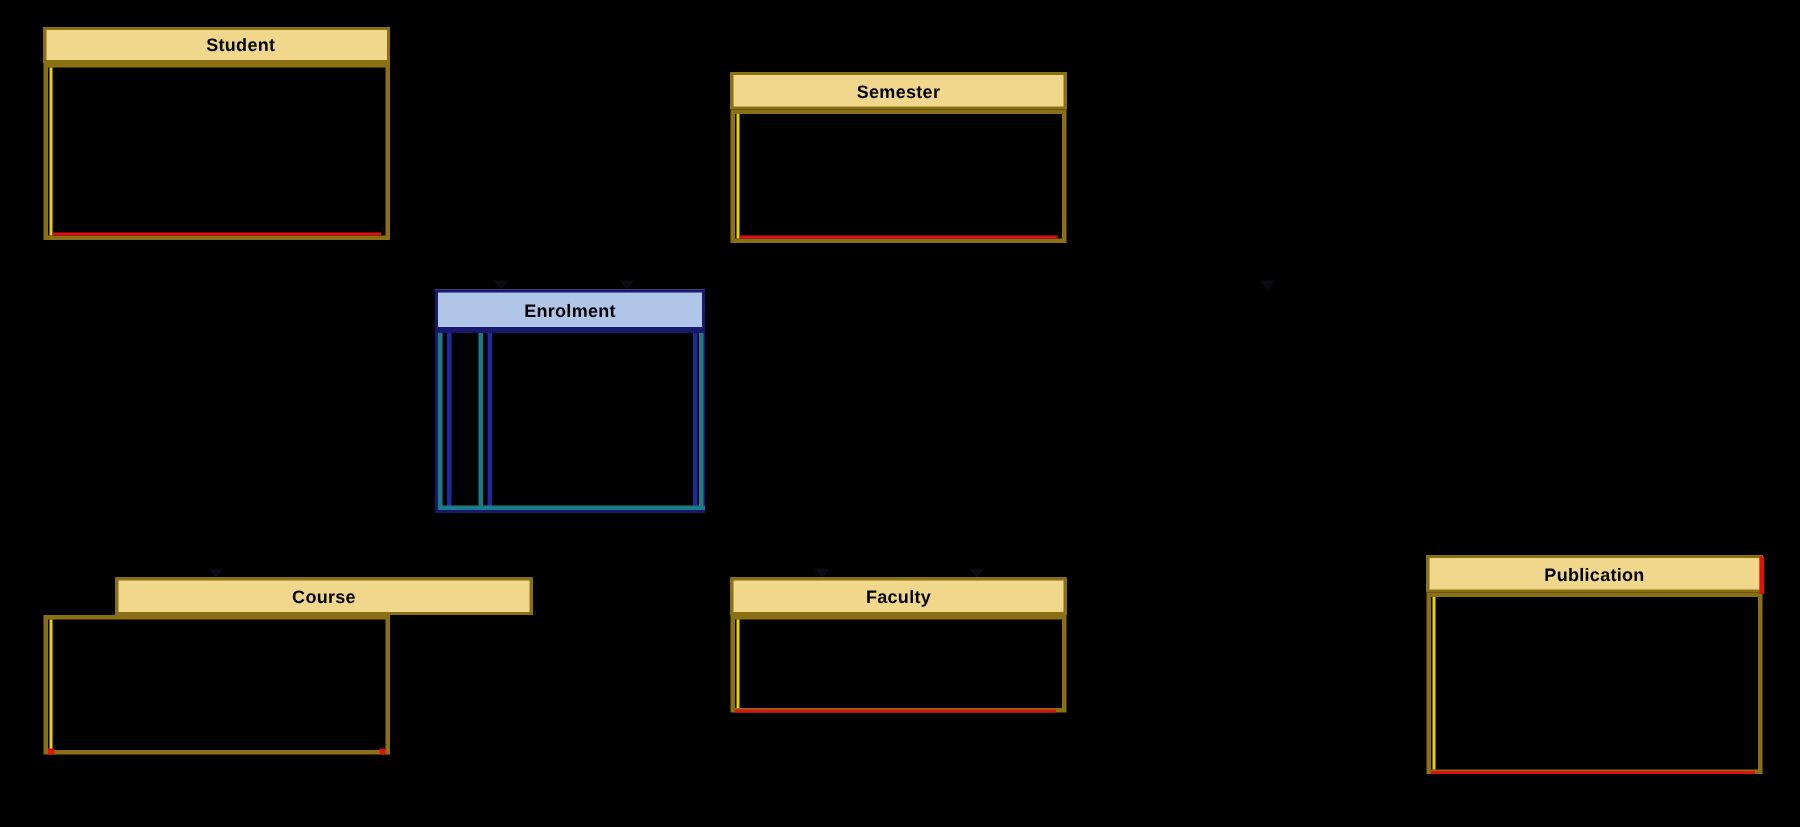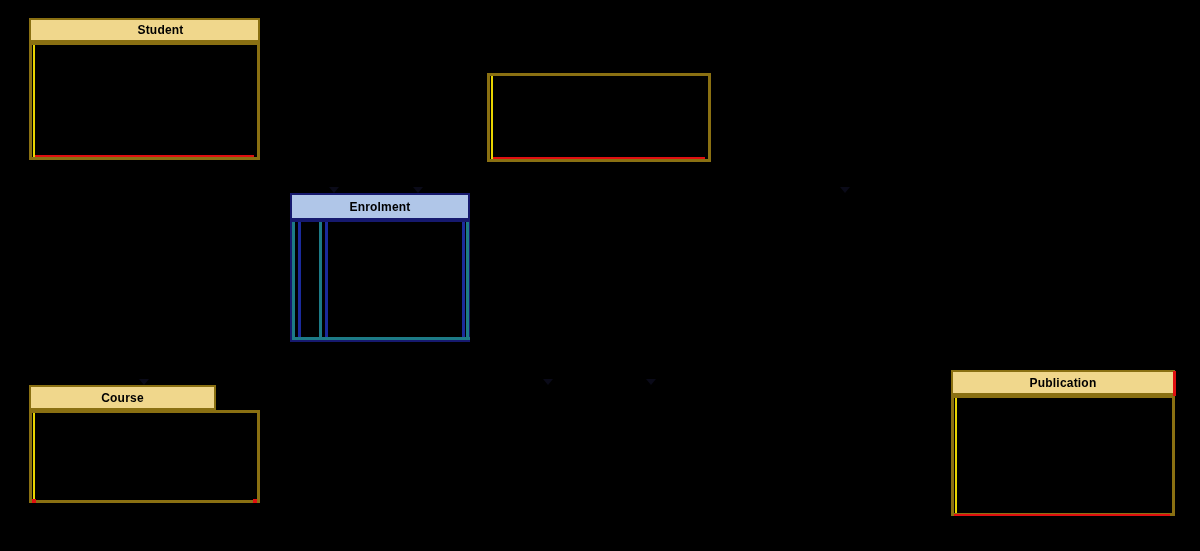--- a/index.html
+++ b/index.html
@@ -152,20 +152,23 @@
     <div class="entity-header" style="width:231px; height:24px;padding-left:32px;">
       <span>Student</span>
     </div>
     <div class="entity-body" style="top:24px; width:231px; height:118px;">
       <div class="accent-left-yellow" style="left:1px; top:0px; height:112px;"></div>
       <div class="accent-bottom-red" style="left:3px; bottom:0px; width:219px;"></div>
     </div>
   </div>
 
   <div class="entity tan" style="left:487px; top:48px; width:224px; height:114px;">
+    <div class="entity-header" style="width:224px; height:25px;">
+      <span>Semester</span>
+    </div>
     <div class="entity-body" style="top:25px; width:224px; height:89px;">
       <div class="accent-left-yellow" style="left:1px; top:0px; height:83px;"></div>
       <div class="accent-bottom-red" style="left:3px; bottom:0px; width:212px;"></div>
     </div>
   </div>
 
   <div class="entity blue" style="left:290px; top:193px; width:164px; height:149px;">
     <div class="entity-header" style="width:180px; height:27px;">
       <span>Enrolment</span>
     </div>
@@ -175,30 +178,39 @@
       <div class="stripe-teal" style="left:27px; top:0px; height:116px;"></div>
       <div class="stripe-navy" style="left:33px; top:0px; height:116px;"></div>
       <div class="stripe-navy" style="left:170px; top:0px; height:116px;"></div>
       <div class="stripe-teal" style="left:174px; top:0px; height:116px;"></div>
       <div class="stripe-bottom-teal" style="left:0px; bottom:0px; width:178px;"></div>
     </div>
   </div>
 
 
   <div class="entity tan" style="left:29px; top:385px; width:231px; height:118px;">
-    <div class="entity-header" style="width:187px; height:25px;">
+    <div class="entity-header" style="width:278px; height:25px;margin-left:48px;">
       <span>Course</span>
     </div>
     <div class="entity-body" style="top:25px; width:231px; height:93px;">
       <div class="accent-left-yellow" style="left:1px; top:0px; height:87px;"></div>
       <div class="accent-nub-red" style="left:0px; bottom:-3px; width:4px; height:4px;"></div>
       <div class="accent-nub-red" style="right:0px; bottom:-3px; width:4px; height:4px;"></div>
     </div>
   </div>
 
+  <div class="entity tan" style="left:487px; top:385px; width:224px; height:90px;">
+    <div class="entity-header" style="width:224px; height:25px;">
+      <span>Faculty</span>
+    </div>
+    <div class="entity-body" style="top:25px; width:224px; height:65px;">
+      <div class="accent-left-yellow" style="left:1px; top:0px; height:59px;"></div>
+      <div class="accent-bottom-red" style="left:0px; bottom:-3px; width:214px;"></div>
+    </div>
+  </div>
 
   <div class="entity tan" style="left:951px; top:370px; width:224px; height:140px;padding-left:24px;">
     <div class="entity-header" style="width:224px; height:25px;">
       <span>Publication</span>
     </div>
     <div class="entity-body" style="top:25px; width:224px; height:121px;">
       <div class="accent-left-yellow" style="left:1px; top:0px; height:115px;"></div>
       <div class="accent-bottom-red" style="left:0px; bottom:-3px; width:216px;"></div>
     </div>
     <div class="accent-nub-red" style="left:222px; top:1px; width:3px; height:25px;"></div>

